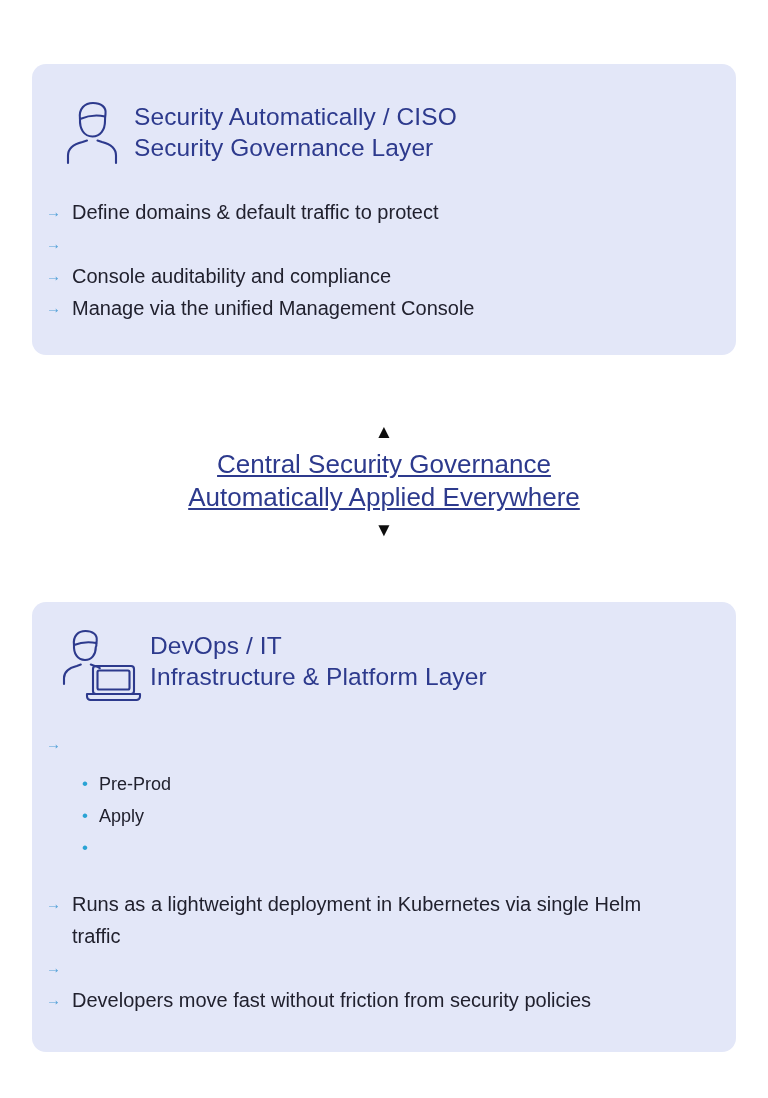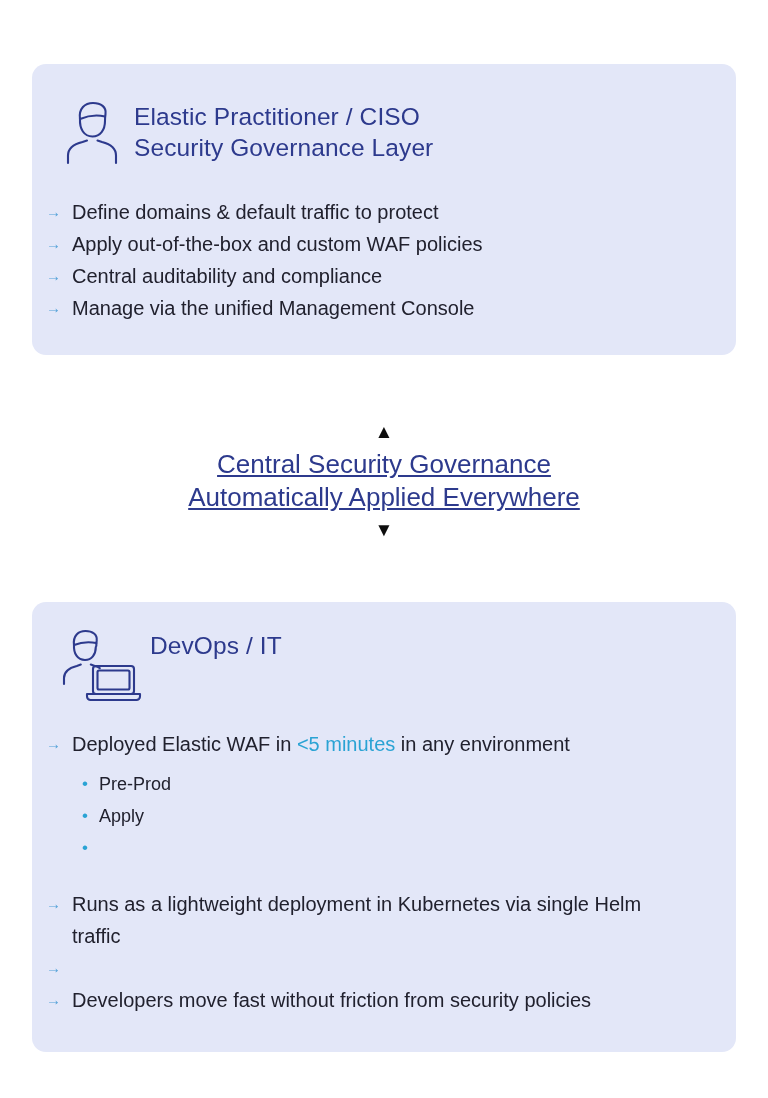--- a/index.html
+++ b/index.html
@@ -56,36 +56,35 @@
       <span class="icon-wrap">
         <svg width="52" height="66" viewBox="0 0 52 66" fill="none" stroke="#2d3a8d" stroke-width="2.1" stroke-linecap="round" stroke-linejoin="round">
           <path d="M14 20 C12.5 9.5 19 4 27 4 C35 4 40.5 8 39.5 15 C39.2 17.2 39 19.5 39 21.5"></path>
           <path d="M14 20 C20 17.5 30 15.5 39 17.5"></path>
           <path d="M14 20 C13.5 30 18 37.5 26.5 37.5 C34.2 37.5 39 31 39 22"></path>
           <path d="M2 64 L2 56.5 C2 49.5 8.5 45 16.5 43 L21 41.5"></path>
           <path d="M31.5 41.5 L36 43 C44 45 50 49.5 50 56.5 L50 64"></path>
         </svg>
       </span>
       <h2 class="card-title">
-        <span>Elastic Practitioner / CISO</span>
+        <span>Security Automatically / CISO</span>
         <span>Security Governance Layer</span>
       </h2>
     </div>
     <ul class="bullets">
       <li>
         <span class="arrow-marker">→</span>
         <span>Define domains &amp; default traffic to protect</span>
       </li>
       <li>
         <span class="arrow-marker">→</span>
-        <span>Apply out-of-the-box and custom WAF policies</span>
       </li>
       <li>
         <span class="arrow-marker">→</span>
-        <span>Central auditability and compliance</span>
+        <span>Console auditability and compliance</span>
       </li>
       <li>
         <span class="arrow-marker">→</span>
         <span>Manage via the unified Management Console</span>
       </li>
     </ul>
   </section>
 
   <div class="connector">
     <span class="tri">▲</span>
@@ -105,26 +104,26 @@
           <path d="M12 17 C11.5 25.5 15.5 32 23 32 C29.6 32 33.8 26.5 33.8 19"></path>
           <path d="M2 56 L2 50 C2 43.8 7.8 39.8 14.8 38 L18.8 36.6"></path>
           <path d="M28.8 36.6 L32.8 38 C34.6 38.5 36.3 39.2 37.8 40.1"></path>
           <rect x="31" y="38" width="41" height="28" rx="3"></rect>
           <rect x="35.5" y="42.5" width="32" height="19" rx="1.5"></rect>
           <path d="M25 66 L78 66 L78 68.5 C78 70.4 76.4 72 74.5 72 L28.5 72 C26.6 72 25 70.4 25 68.5 Z"></path>
         </svg>
       </span>
       <h2 class="card-title">
         <span>DevOps / IT</span>
+        <span>Infrastructure &amp; Platform Layer</span>
       </h2>
     </div>
     <ul class="bullets bullets-first">
       <li class="deploy-li">
         <span class="arrow-marker">→</span>
-        <span><span>Deployed Elastic WAF in </span><span class="hl">&lt;5 minutes</span><span> in any environment</span></span>
       </li>
     </ul>
     <ul class="sub-bullets">
       <li>
         <span class="dot-marker">•</span>
         <span>Pre-Prod</span>
       </li>
       <li>
         <span class="dot-marker">•</span>
         <span>Apply</span>

